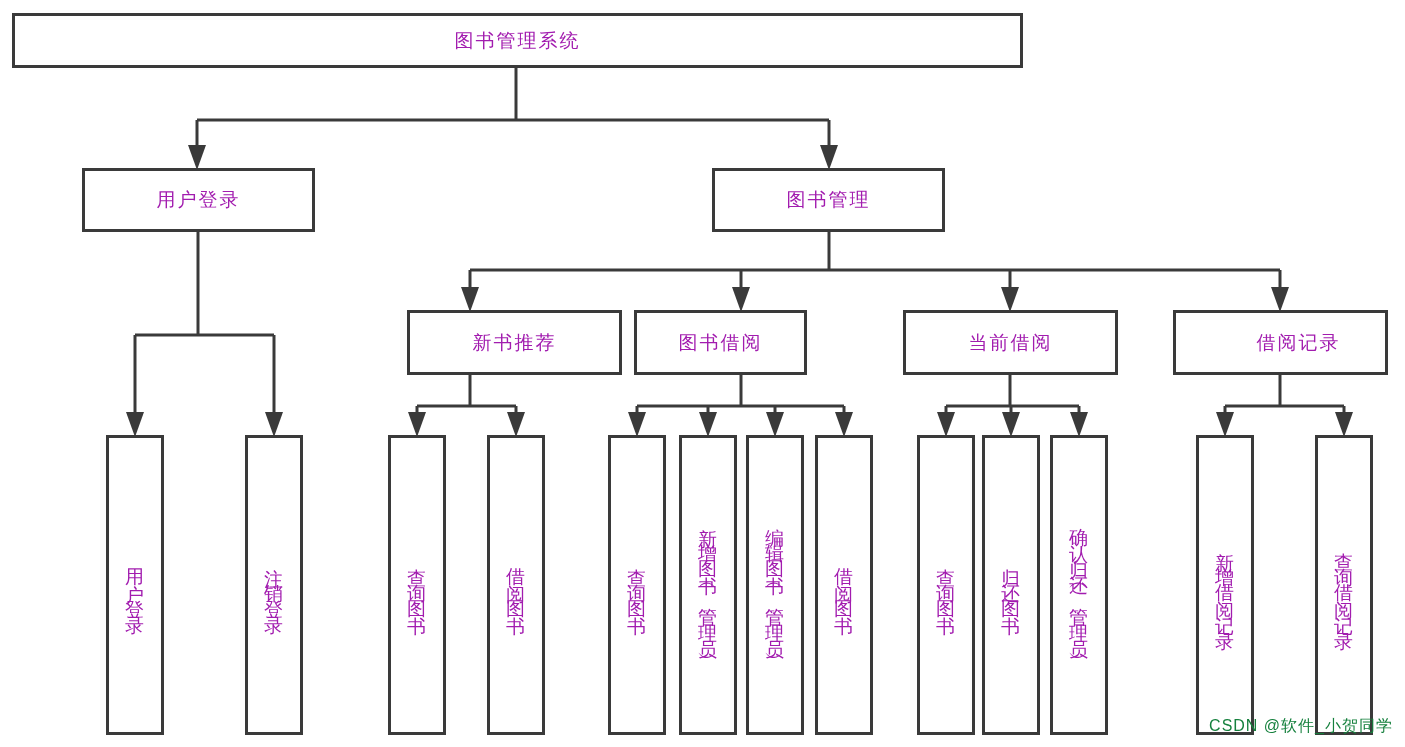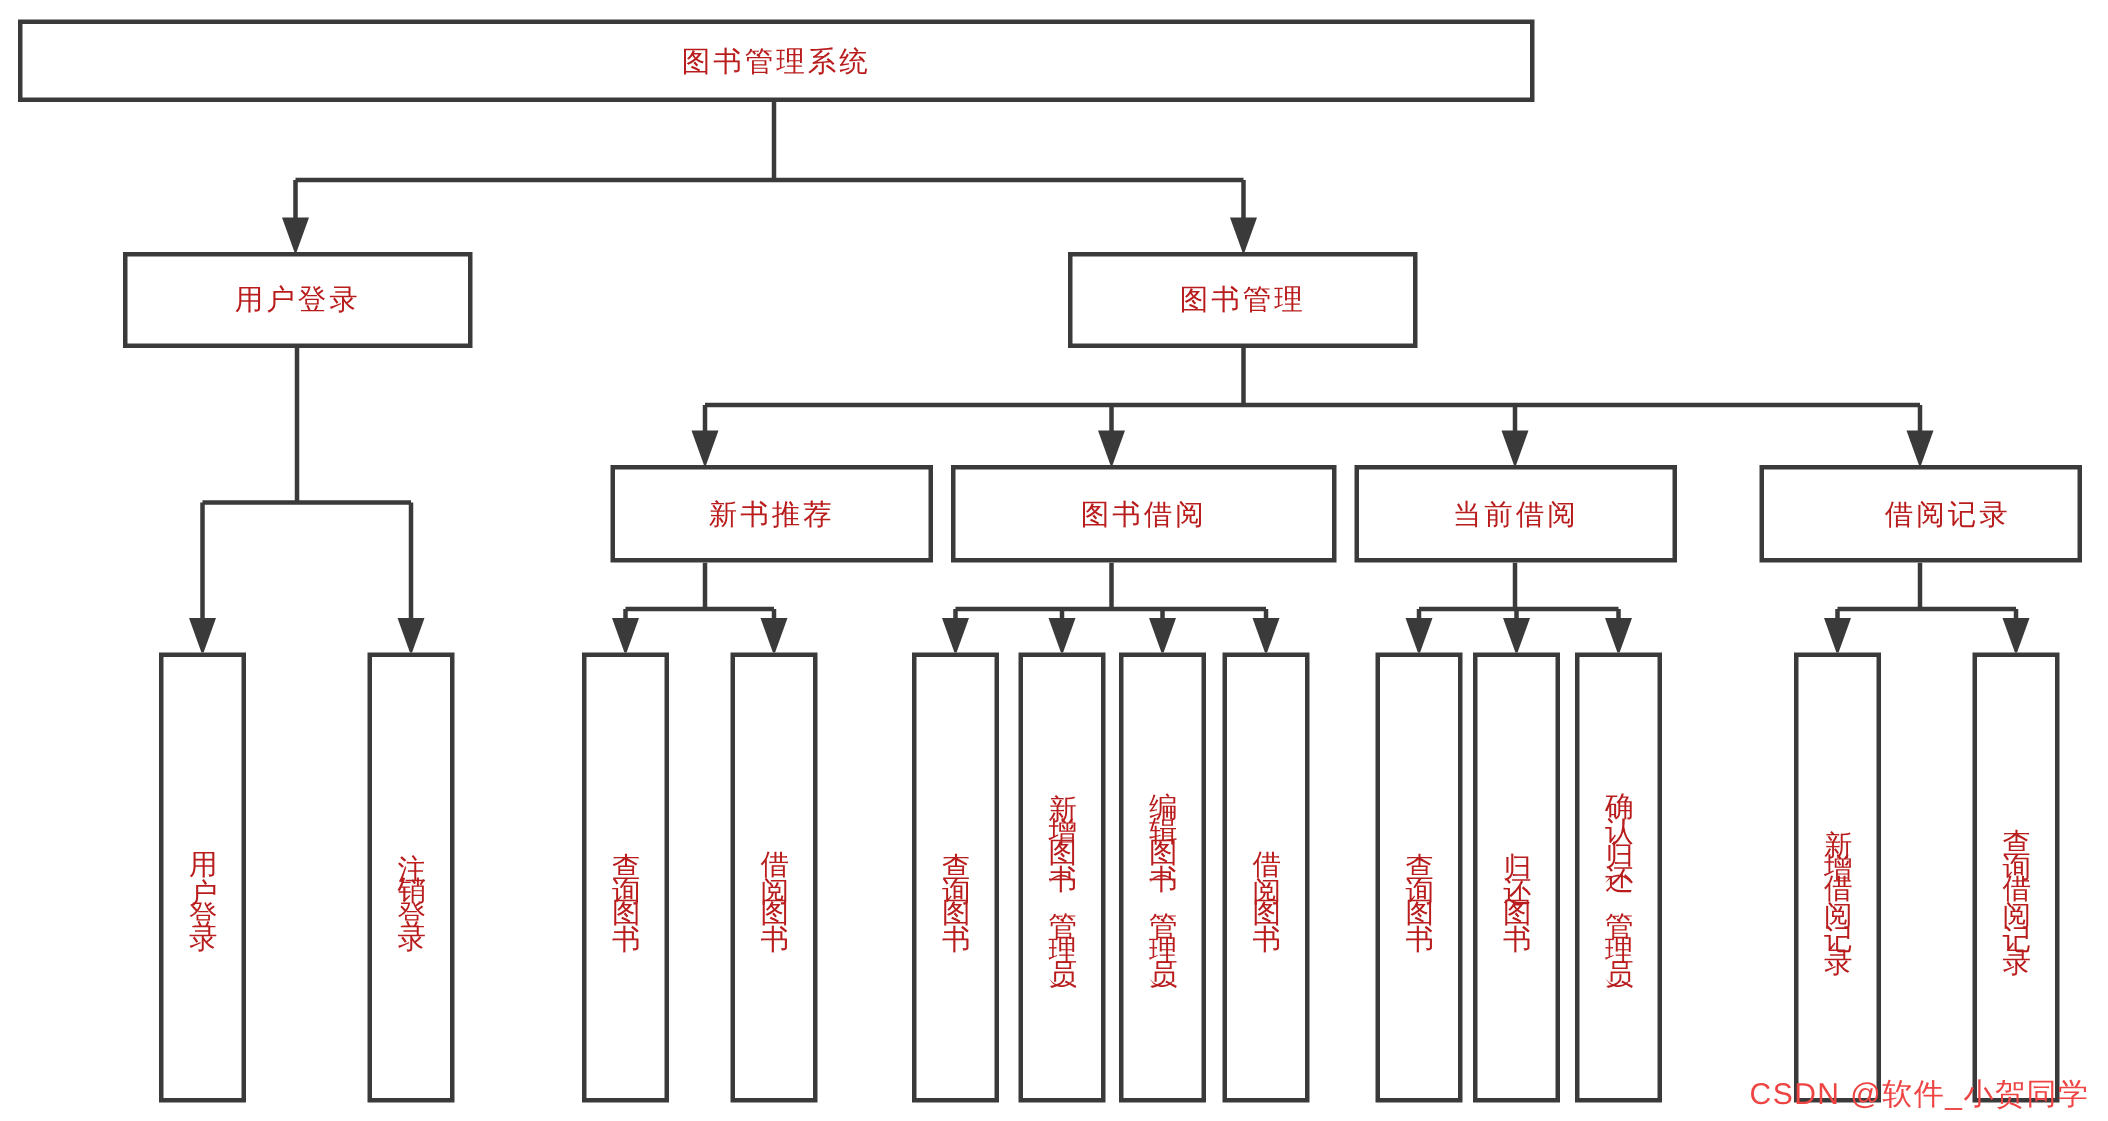--- a/index.html
+++ b/index.html
@@ -15,42 +15,42 @@
     position: absolute;
     left: 0; top: 0;
     width: 1405px; height: 747px;
     pointer-events: none;
   }
   .node {
     position: absolute;
     box-sizing: border-box;
     background: #ffffff;
     border: 3px solid #3a3a3a;
-    color: #b91c1c;
+    color: #a21caf;
     display: flex;
     align-items: center;
     justify-content: center;
     font-size: 19px;
     letter-spacing: 2px;
     z-index: 2;
   }
   .leaf {
     writing-mode: vertical-rl;
     text-orientation: mixed;
     letter-spacing: 16px;
     font-size: 19px;
     line-height: 1;
     padding: 6px 0;
   }
   .watermark {
     position: absolute;
     top: 716px;
     right: 12px;
-    font-size: 20px;
-    color: #ef4444;
+    font-size: 16px;
+    color: #15803d;
     letter-spacing: 1px;
     z-index: 5;
     white-space: nowrap;
   }
 </style>
 </head>
 <body>
 
 <div class="canvas">
 
@@ -122,21 +122,21 @@
       <polygon points="1335,412 1353,412 1344,437"></polygon>
     </g>
   </svg>
 
   <div class="node" style="left:12px; top:13px; width:1011px; height:55px;">图书管理系统</div>
 
   <div class="node" style="left:82px; top:168px; width:233px; height:64px;">用户登录</div>
   <div class="node" style="left:712px; top:168px; width:233px; height:64px;">图书管理</div>
 
   <div class="node" style="left:363px; top:310px; width:215px; height:65px;margin-left:44px;">新书推荐</div>
-  <div class="node" style="left:634px; top:310px; width:257px; height:65px;">图书借阅</div>
+  <div class="node" style="left:634px; top:310px; width:173px; height:65px;">图书借阅</div>
   <div class="node" style="left:903px; top:310px; width:215px; height:65px;">当前借阅</div>
   <div class="node" style="left:1173px; top:310px; width:215px; height:65px;padding-left:36px;">借阅记录</div>
 
   <div class="node leaf" style="left:106px; top:435px; width:58px; height:300px;">用户登录</div>
   <div class="node leaf" style="left:245px; top:435px; width:58px; height:300px;">注销登录</div>
 
   <div class="node leaf" style="left:388px; top:435px; width:58px; height:300px;">查询图书</div>
   <div class="node leaf" style="left:487px; top:435px; width:58px; height:300px;">借阅图书</div>
 
   <div class="node leaf" style="left:608px; top:435px; width:58px; height:300px;">查询图书</div>

